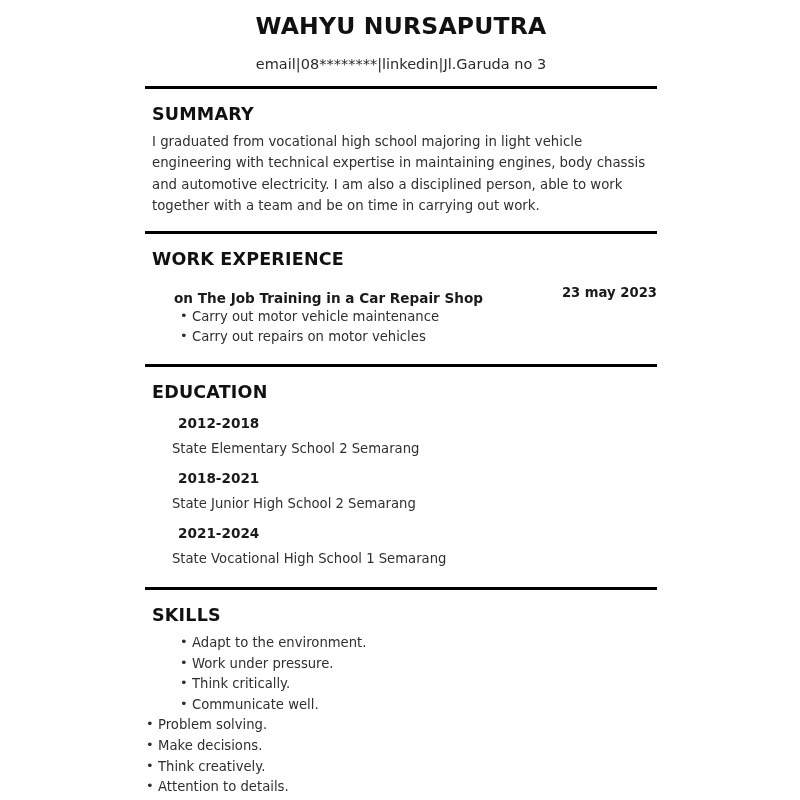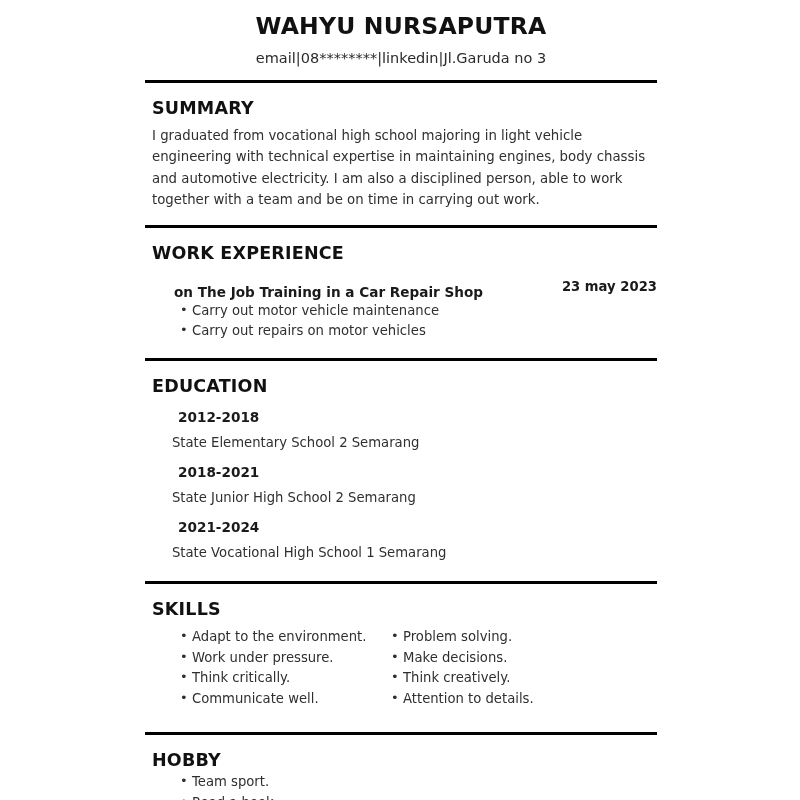--- a/index.html
+++ b/index.html
@@ -36,21 +36,21 @@
     letter-spacing: 0.2px;
     color: #111111;
     margin-top: 13px;
     line-height: 1.12;
   }
   .contact {
     text-align: center;
     font-size: 14.5px;
     font-weight: normal;
     color: #2b2b2b;
-    margin-top: 11px;
+    margin-top: 17px;
     line-height: 1.2;
   }
 
   
   .rule {
     height: 3px;
     background: #000000;
     width: 512px;
   }
   .rule-head { margin-top: 12px; }
@@ -128,20 +128,21 @@
     font-size: 13.2px;
     color: #2f2f2f;
     margin: 10px 0 0 27px;
   }
   .edu-first { margin-top: 13px; }
 
   
   .skills-wrap {
     display: flex;
     margin-top: 8px;
+    flex-direction: column;
   }
   .skills-col-1 { width: 245px; }
   .skills-col-2 { width: 255px; }
   ul.skill-list {
     margin: 0;
     padding-left: 47px;
     list-style: none;
   }
   ul.skill-list.col2 { padding-left: 13px; }
   ul.skill-list li {

